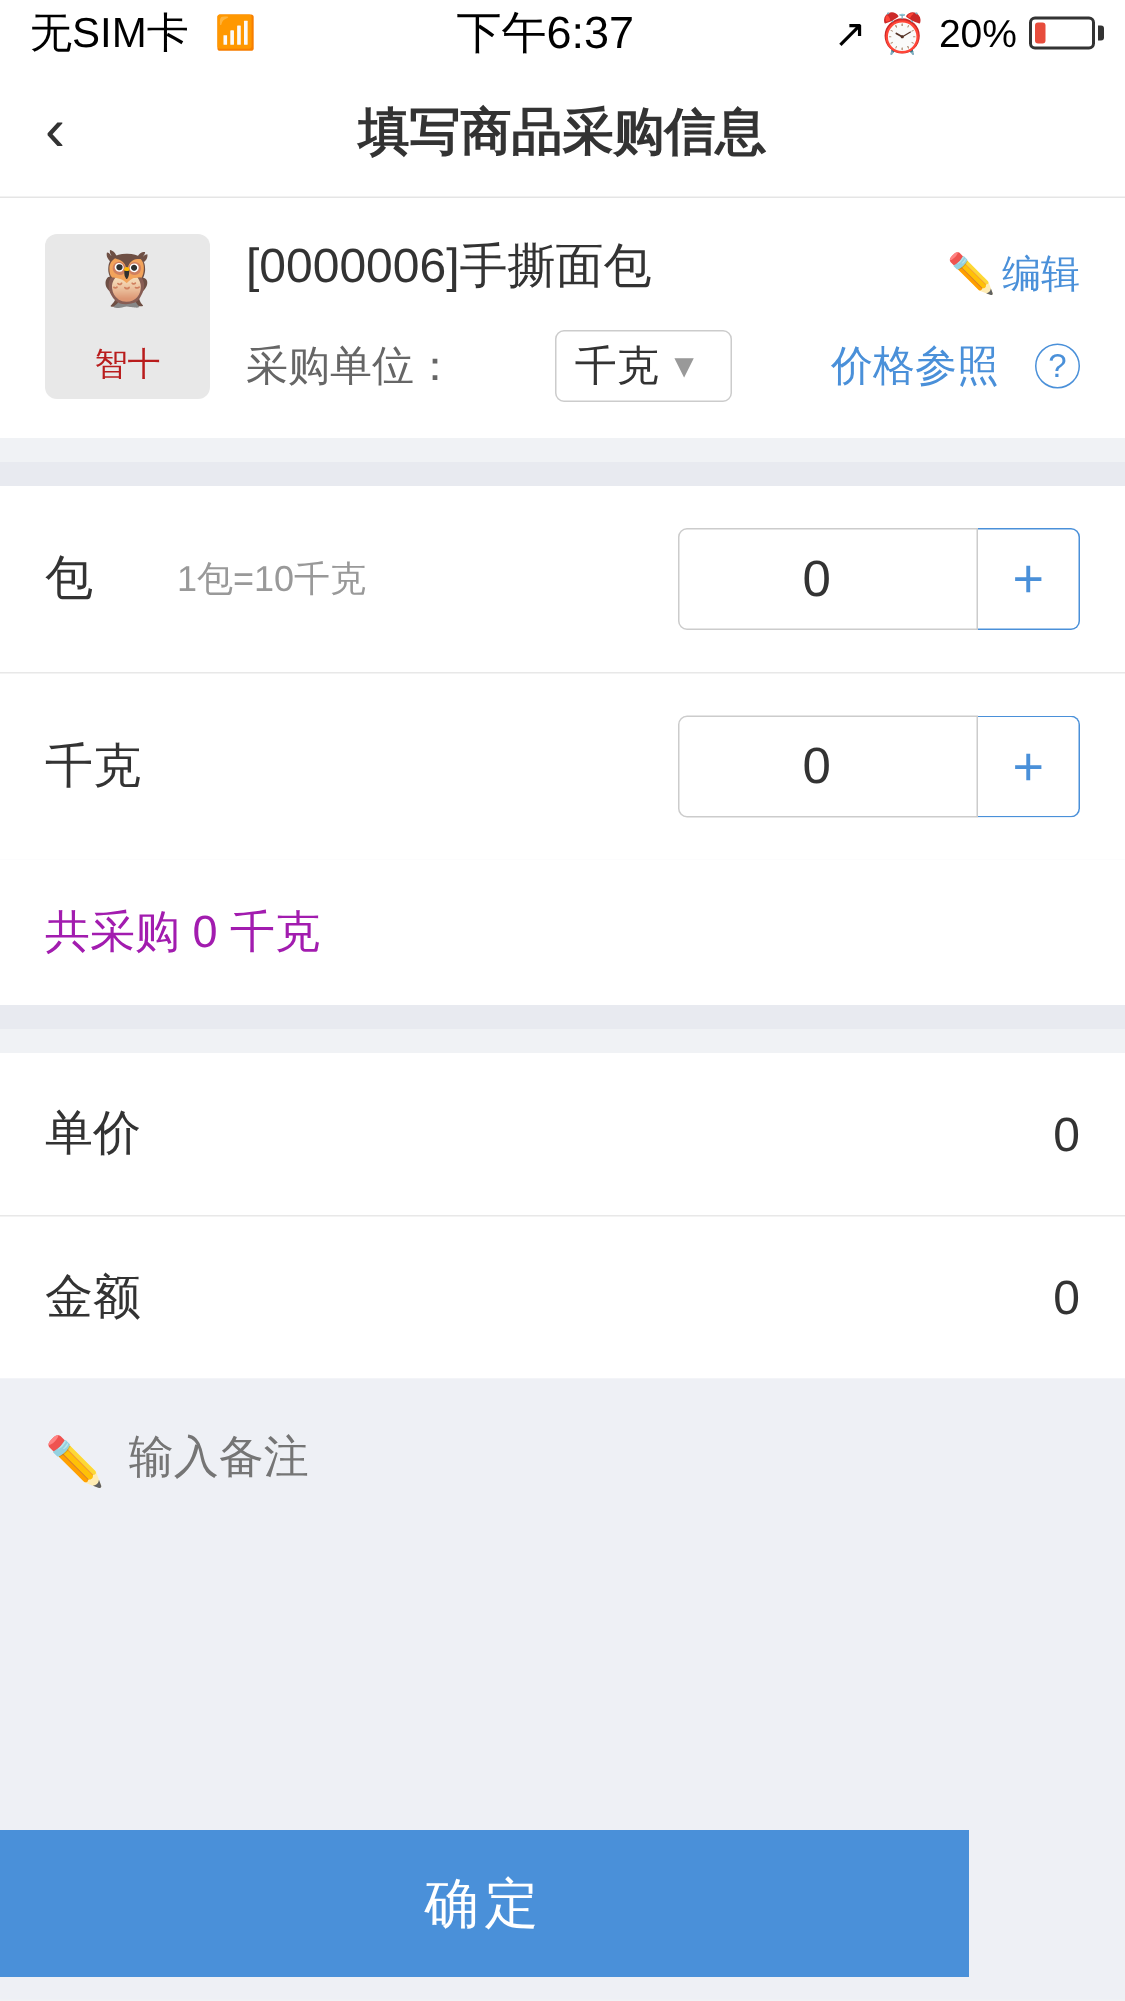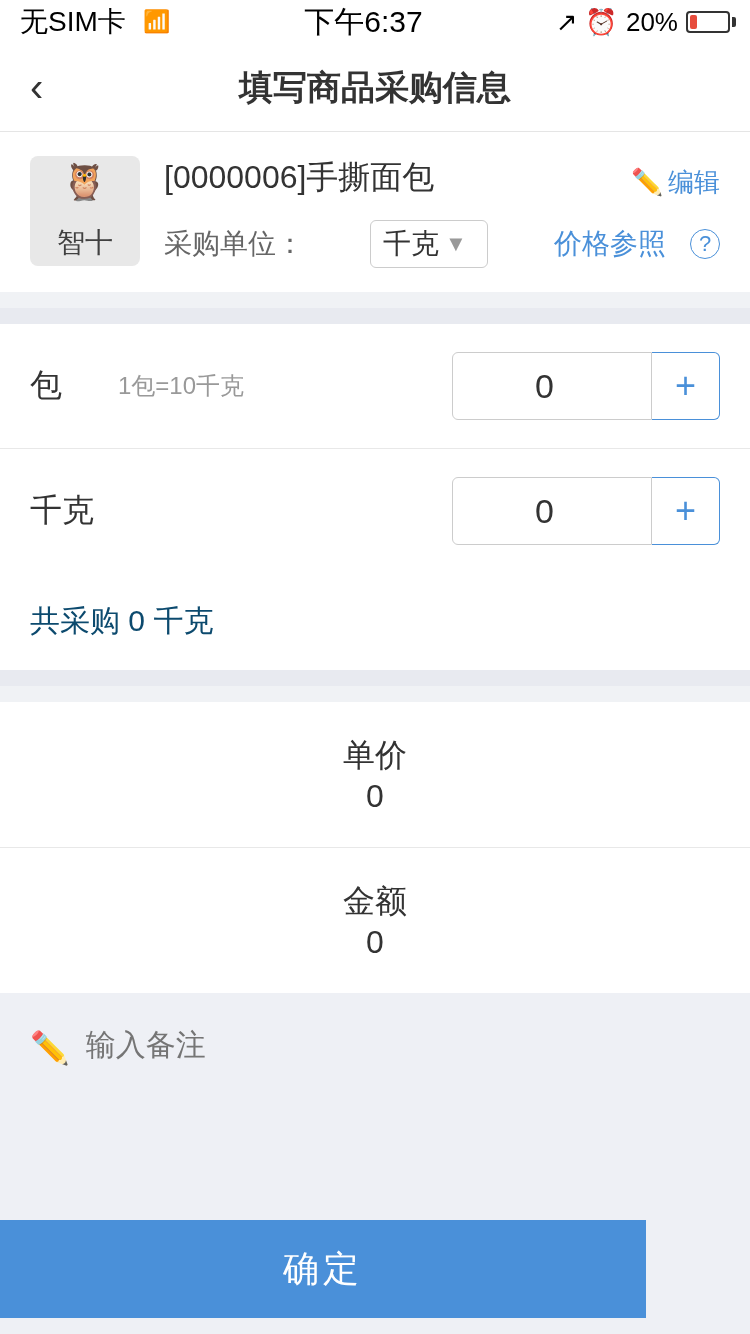--- a/index.html
+++ b/index.html
@@ -103,22 +103,22 @@
       flex-direction: column;
       align-items: center;
       justify-content: center;
       flex-shrink: 0;
     }
     .owl-icon {
       font-size: 36px;
       color: #999;
     }
     .owl-text {
-      font-size: 28px;
-      color: #404040;
+      font-size: 22px;
+      color: #b91c1c;
       margin-top: 21px;
     }
     .product-info {
       flex: 1;
     }
     .product-header {
       display: flex;
       justify-content: space-between;
       align-items: flex-end;
       margin-bottom: 20px;
@@ -233,21 +233,21 @@
     
     .summary-row {
       background: #fff;
       display: flex;
       align-items: center;
       justify-content: space-between;
       padding: 28px 30px;
     }
     .summary-text {
       font-size: 30px;
-      color: #0c4a6e;
+      color: #a21caf;
     }
     .batch-btn {
       border: 1px solid #4a90d9;
       border-radius: 6px;
       padding: 14px 30px;
       font-size: 28px;
       color: #333;
       background: #fff;
       cursor: pointer;
     }
@@ -256,21 +256,20 @@
     .price-section {
       background: #fff;
       margin-top: 16px;
     }
     .price-row {
       display: flex;
       align-items: center;
       justify-content: space-between;
       padding: 32px 30px;
       border-bottom: 1px solid #e8e8e8;
-      flex-direction: column;
     }
     .price-row:last-child {
       border-bottom: none;
     }
     .price-label {
       font-size: 32px;
       color: #333;
     }
     .price-value {
       font-size: 32px;

